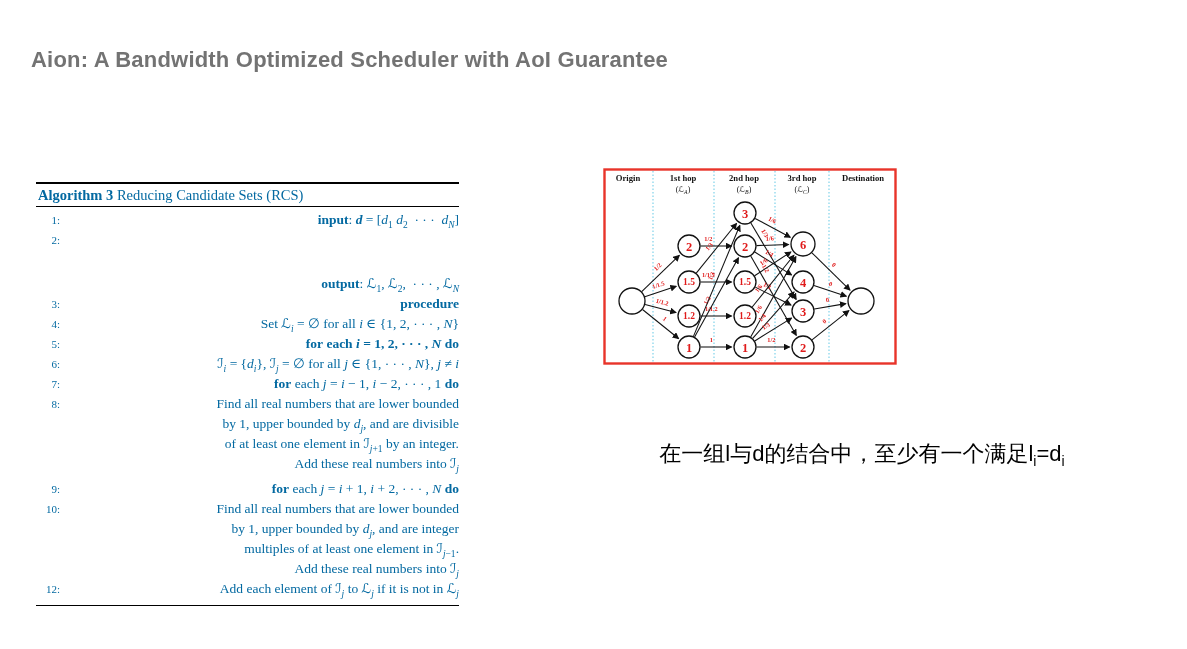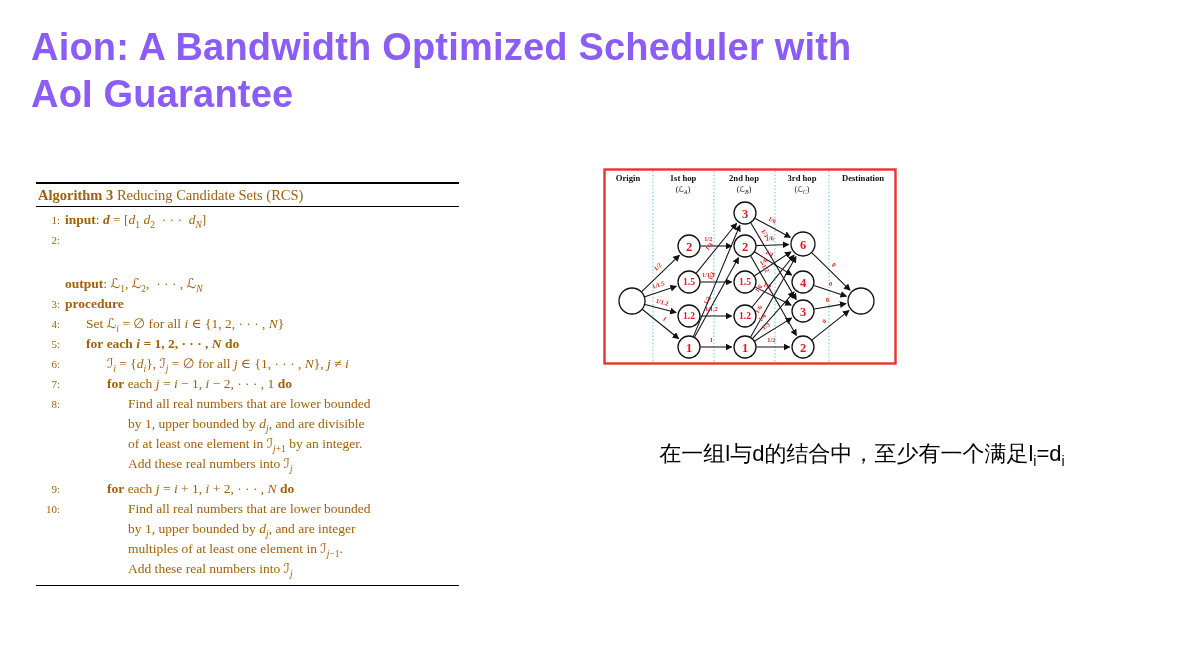--- a/index.html
+++ b/index.html
@@ -2,46 +2,46 @@
 <html><head>
 <meta charset="utf-8">
 <style>
   html,body{margin:0;padding:0;}
   body{
     width:1187px;height:649px;background:#ffffff;position:relative;overflow:hidden;
     font-family:"Liberation Sans","DejaVu Sans",sans-serif;
   }
   
   .slide-title{
-    position:absolute;left:31px;top:24px;width:855px;
+    position:absolute;left:31px;top:36px;width:855px;
     font-family:"Liberation Sans","DejaVu Sans",sans-serif;
-    font-weight:700;font-size:38px;line-height:47px;color:#8b5cf6;
+    font-weight:700;font-size:22px;line-height:47px;color:#737373;
     letter-spacing:0.2px;
   }
   
   .algo{
     position:absolute;left:36px;top:182px;width:423px;
     font-family:"Liberation Serif","DejaVu Serif","DejaVu Sans",serif;
-    color:#a16207;
+    color:#0369a1;
     border-top:2px solid #000;
     border-bottom:1.2px solid #000;
     padding-bottom:6px;
   }
   .algo-header{
     font-size:14.5px;line-height:20px;padding:1px 0 1px 2px;
     border-bottom:1.2px solid #000;margin-bottom:3px;
   }
   .algo-header b{font-weight:700;}
   .algo-row{display:flex;align-items:flex-start;}
   .algo-row.gap{margin-top:5px;}
   .algo-row .ln{
     flex:0 0 24px;text-align:right;font-size:11px;line-height:20px;padding-right:5px;
   }
   .algo-row .lc{
-    font-size:13.5px;line-height:20px;flex:1 1 auto;
+    font-size:13.5px;line-height:20px;flex:1 1 auto;text-align:right;
   }
   .algo-row .lc i{font-style:italic;}
   .algo-row .lc sub{font-size:9.5px;line-height:0;}
   
   .figure{position:absolute;left:603px;top:168px;width:294px;height:199px;}
   .figure svg{display:block;}
   
   .caption{
     position:absolute;left:622px;top:440px;width:480px;
     font-size:22px;line-height:28px;color:#000;
@@ -92,20 +92,24 @@
         <span class="ln">8:</span>
         <span class="lc" style="padding-left: 63px;">Find all real numbers that are lower bounded<br>by 1, upper bounded by <i>d</i><sub><i>j</i></sub>, and are divisible<br>of at least one element in ℐ<sub><i>j</i>+1</sub> by an integer.<br>Add these real numbers into ℐ<sub><i>j</i></sub></span>
       </div>
       <div class="algo-row gap">
         <span class="ln">9:</span>
         <span class="lc" style="padding-left: 42px;"><b>for</b> each <i>j</i> = <i>i</i> + 1, <i>i</i> + 2, · · · , <i>N</i> <b>do</b></span>
       </div>
       <div class="algo-row">
         <span class="ln">10:</span>
         <span class="lc" style="padding-left: 63px;">Find all real numbers that are lower bounded<br>by 1, upper bounded by <i>d</i><sub><i>j</i></sub>, and are integer<br>multiples of at least one element in ℐ<sub><i>j</i>−1</sub>.<br>Add these real numbers into ℐ<sub><i>j</i></sub></span>
+      </div>
+      <div class="algo-row">
+        <span class="ln">12:</span>
+        <span class="lc" style="padding-left: 63px;">Add each element of ℐ<sub><i>j</i></sub> to ℒ<sub><i>j</i></sub> if it is not in ℒ<sub><i>j</i></sub></span>
       </div>
     </div>
 </div>
 
 <div class="figure">
   <svg id="figure-svg" width="294" height="197" viewBox="0 0 294 197" xmlns="http://www.w3.org/2000/svg">
       <defs>
         <marker id="arr" viewBox="0 0 10 10" refX="8.5" refY="5" markerWidth="6.5" markerHeight="6.5" orient="auto-start-reverse">
           <path d="M0,0 L10,5 L0,10 z" fill="#111111"></path>
         </marker>

